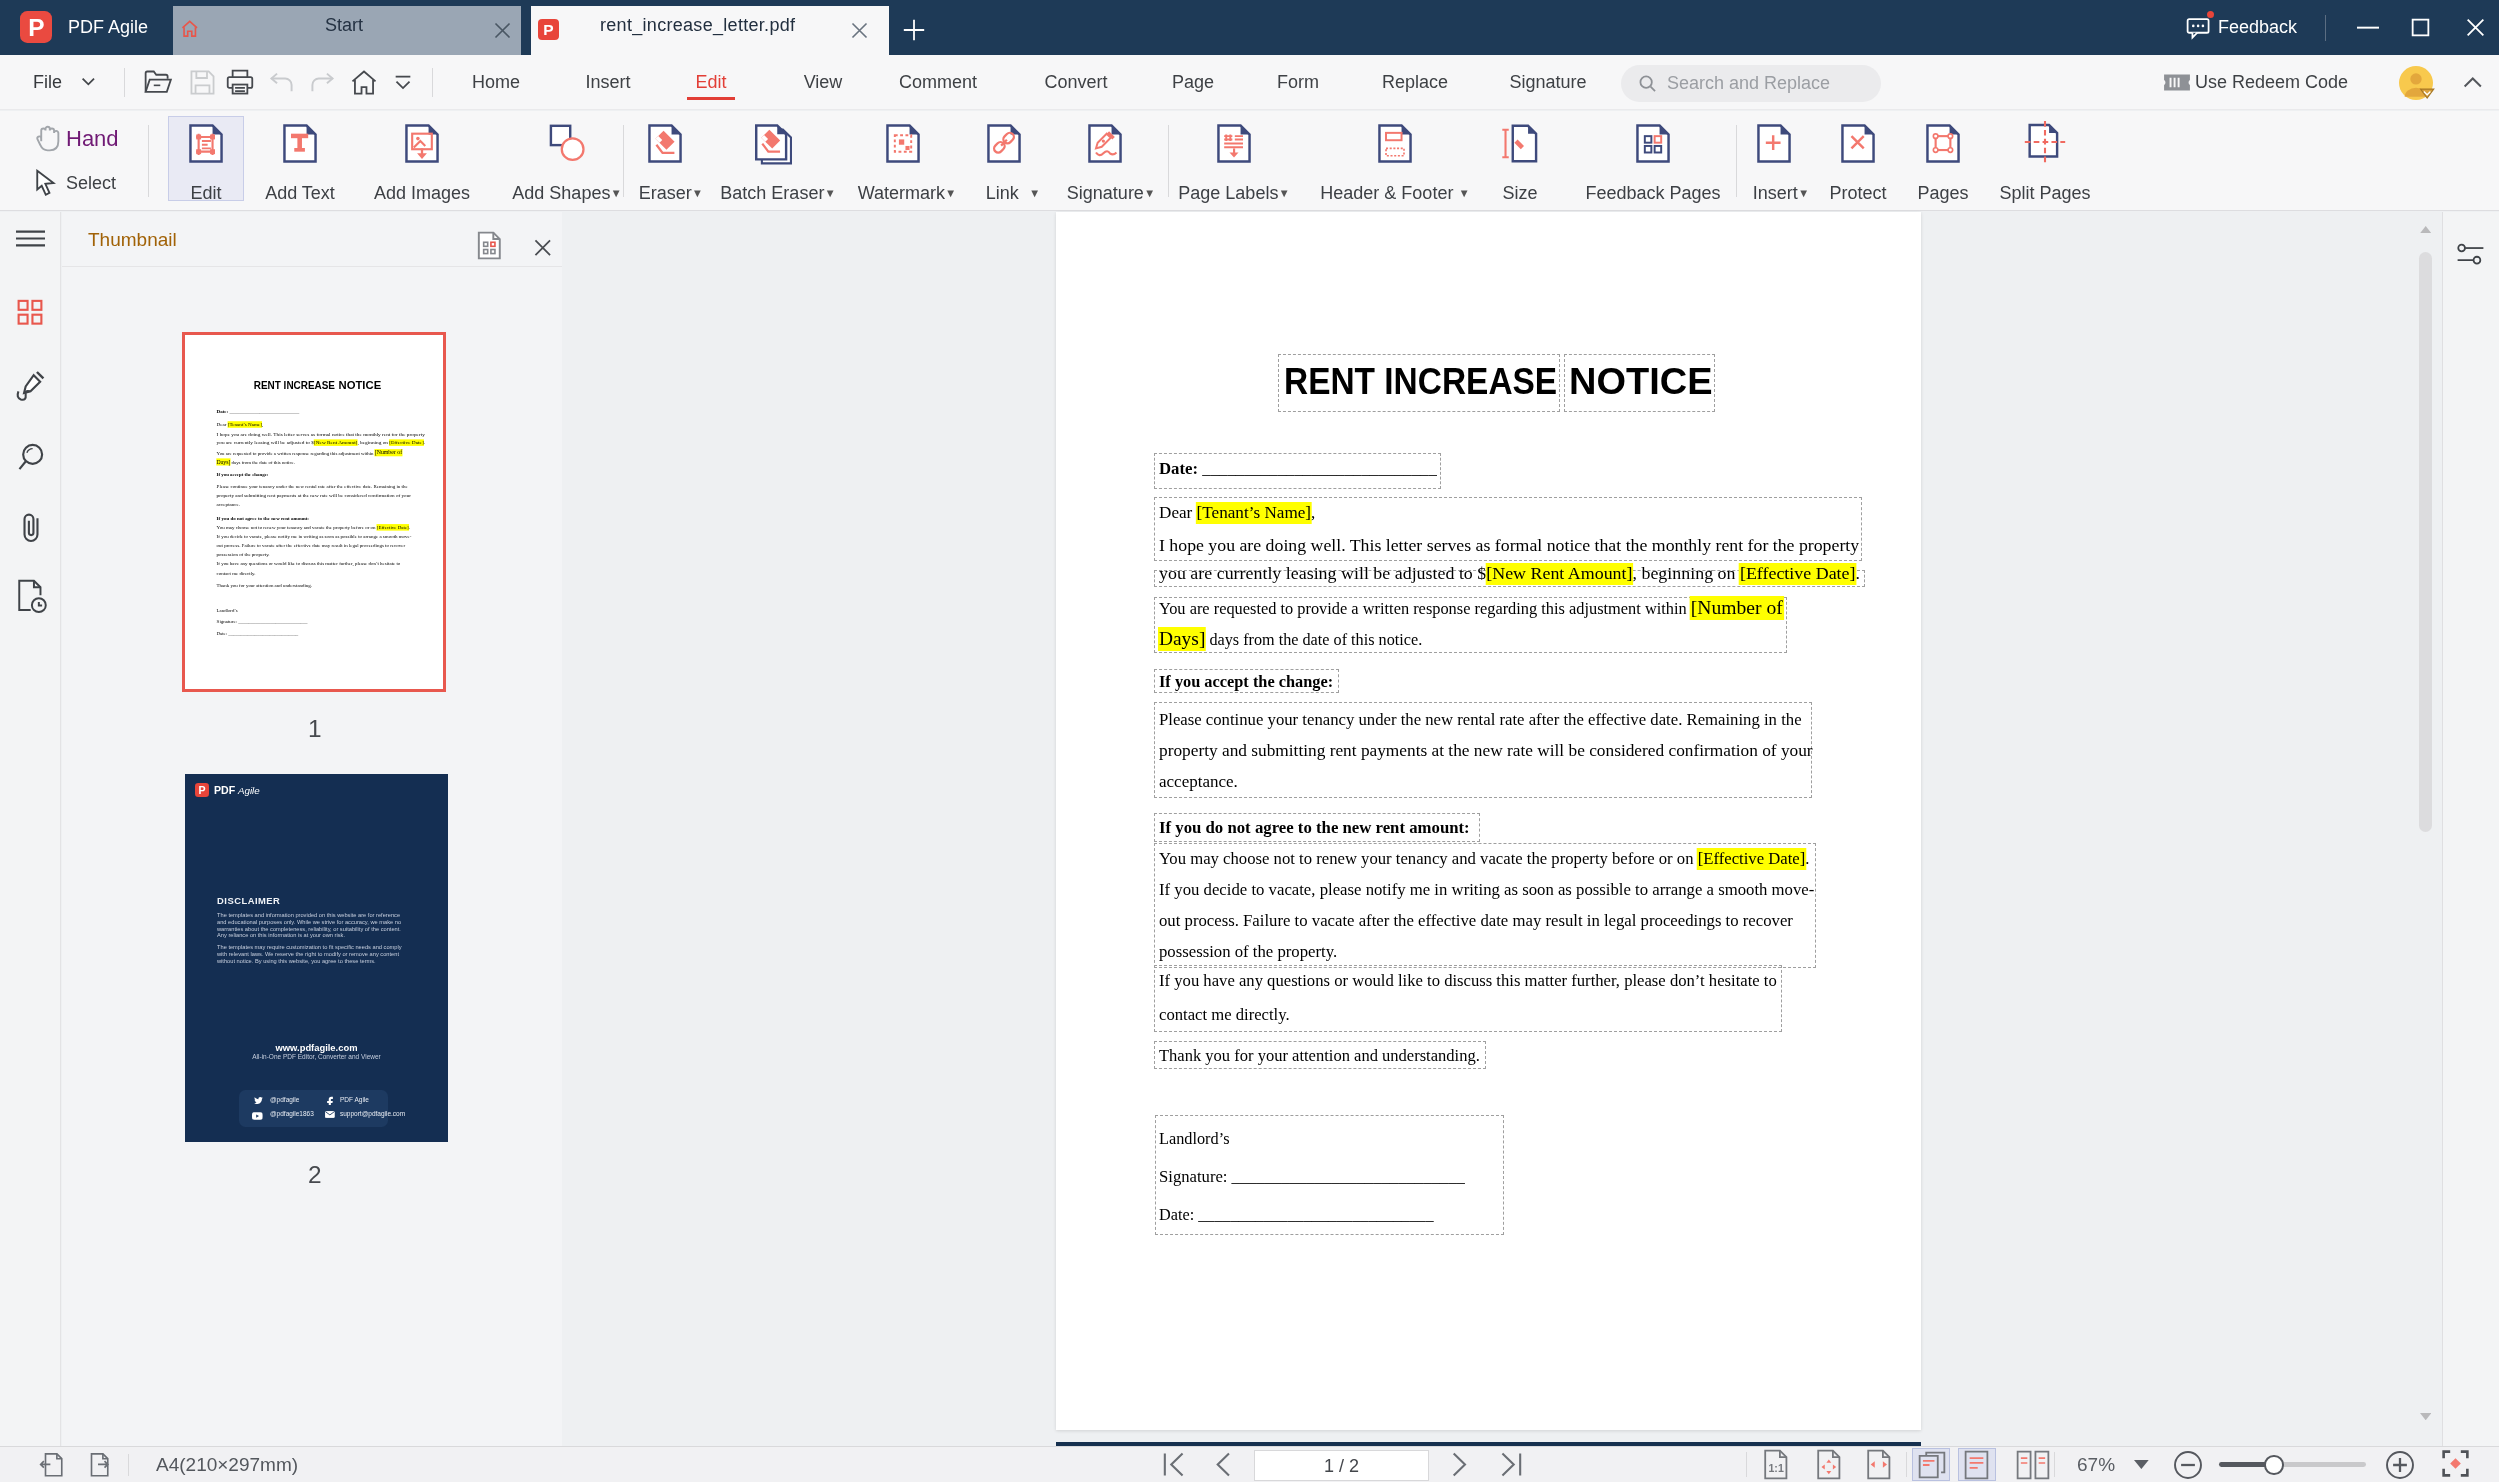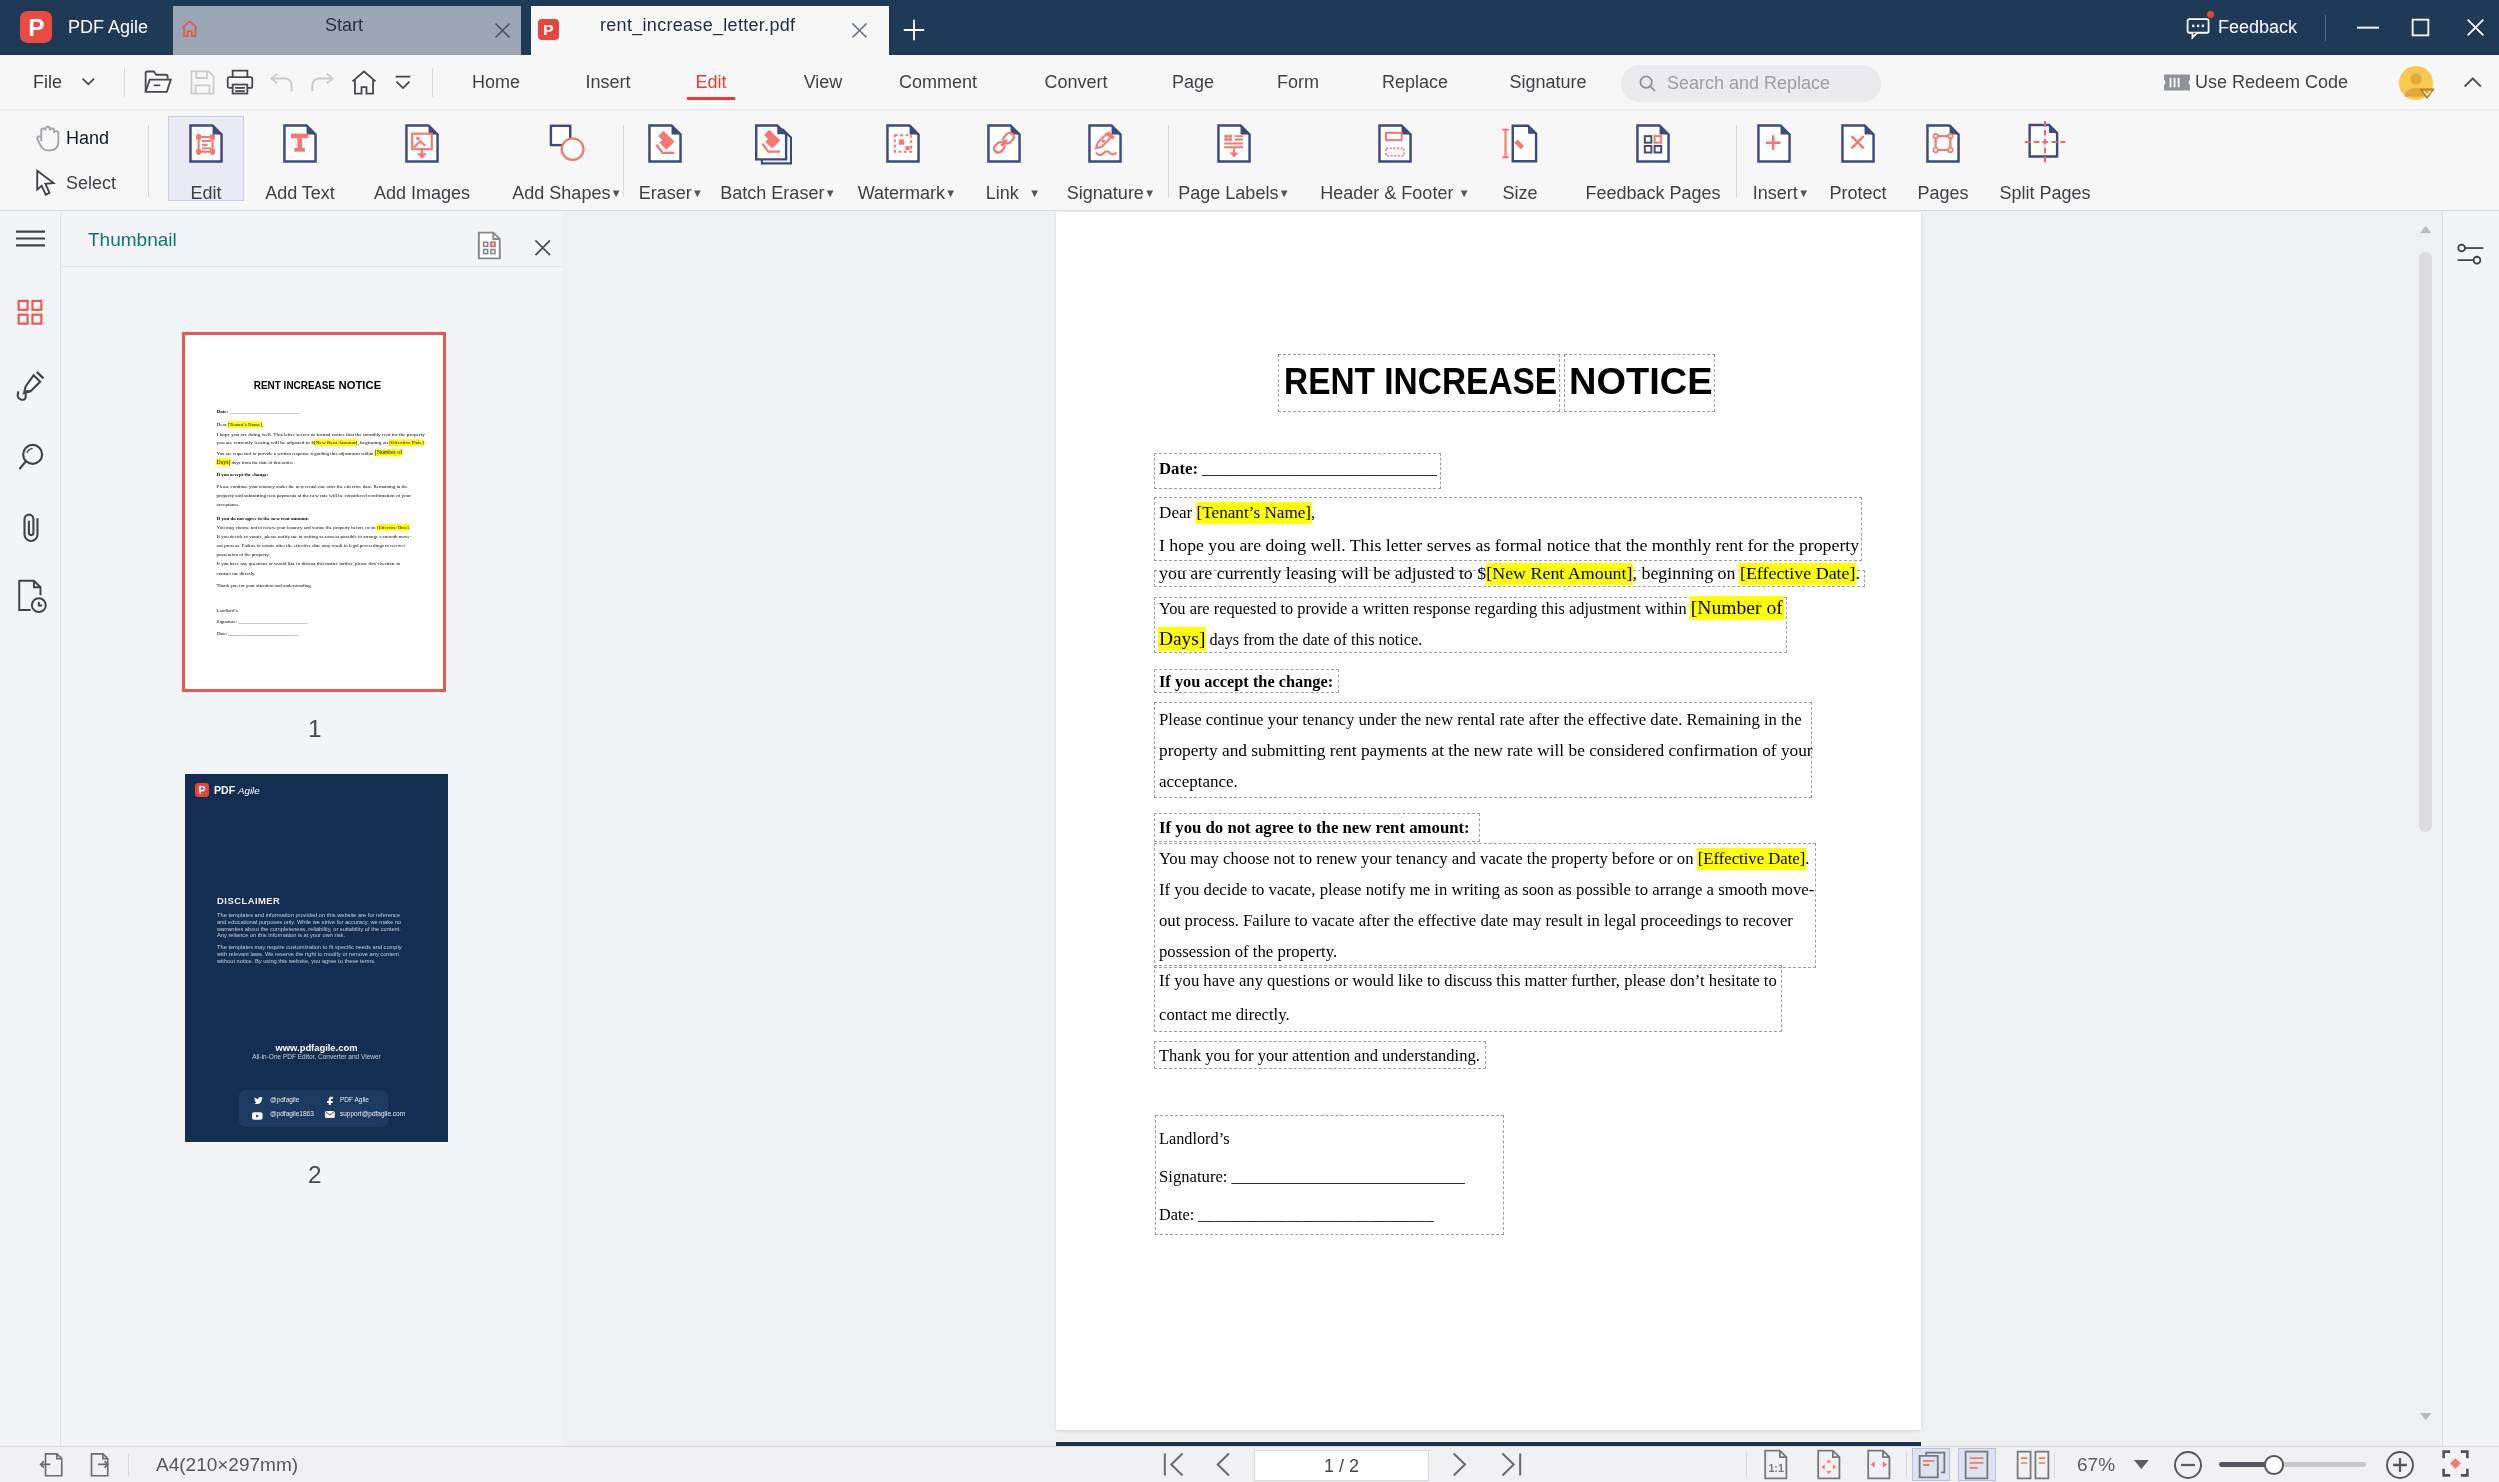--- a/index.html
+++ b/index.html
@@ -165,21 +165,21 @@
     <path d="M6 8 l4 4 4-4" fill="none" stroke="#fff" stroke-width="1.5"></path>
   </svg>
 <svg class="a" style="left:2463px;top:76px" width="19.5" height="12.2" viewBox="0 0 24 15" fill="none" stroke="#54575c" stroke-width="2.4">
     <path d="M2 13 L12 3 L22 13"></path>
   </svg>
 <div class="a" id="tools"></div>
 
 <svg class="a" style="left:33px;top:124px" width="28" height="28" viewBox="0 0 34 34" fill="none" stroke="#a2a6ab" stroke-width="2.3">
     <path d="M10 21 V8 a2.6 2.6 0 0 1 5.2 0 V6 a2.6 2.6 0 0 1 5.2 0 v2 a2.6 2.6 0 0 1 5.2 0 v3 a2.6 2.6 0 0 1 5.2 0 v10 c0 7-4 11-10.5 11 h-2.5 c-4.5 0-7-2-8.8-6.2 l-3.6-7.3 a2.5 2.5 0 0 1 4.4-2.3 z"></path>
   </svg>
-<div class="a" style="left:66px;top:125px;height:27px;line-height:27px;font-size:18px;color:#0f172a">Hand</div>
+<div class="a" style="left:66px;top:125px;height:27px;line-height:27px;font-size:22px;color:#701a75">Hand</div>
 <svg class="a" style="left:34px;top:169px" width="24.4" height="28" viewBox="0 0 30 34" fill="#fff" stroke="#3f4348" stroke-width="2.3">
     <path d="M4 2 L24 17 L14 18 L19 29 L14.5 31.5 L9.5 20.5 L4 25 Z"></path>
   </svg>
 <div class="a" style="left:66px;top:170px;height:27px;line-height:27px;font-size:18px;color:#3e4145">Select</div>
 <div class="sep" style="left:148px;top:125px;height:72px"></div>
 
 <div class="a" style="left:168px;top:116px;width:76px;height:85px;background:#e9eaf4;border:0.8px solid #c8cde8"></div>
 <svg class="a ti" style="left:206px;top:123px" width="36" height="41" viewBox="0 0 44 50">
     <path d="M3 3 H30 L41 14 V47 H3 Z" fill="#fff" stroke="#3e4a7c" stroke-width="3"></path>
     <path d="M30 3 L41 14 H30 Z" fill="#3e4a7c"></path>
@@ -389,21 +389,21 @@
   </svg>
 <svg class="a" style="left:16.3px;top:579px" width="31" height="36" viewBox="0 0 38 44" fill="none" stroke="#3f4348" stroke-width="2.4">
     <path d="M30 20 V10 L22 2 H4 V38 H18"></path>
     <path d="M22 2 V10 H30"></path>
     <circle cx="28" cy="32" r="8.5"></circle>
     <path d="M28 28 v4.5 h4"></path>
   </svg>
 <div class="a" id="panel"></div>
 <div class="a" id="panelborder"></div>
 <div class="a" id="phead"></div>
-<div class="a" style="left:88px;top:212px;height:55px;line-height:55px;font-size:19px;color:#0f766e">Thumbnail</div>
+<div class="a" style="left:88px;top:212px;height:55px;line-height:55px;font-size:19px;color:#a16207">Thumbnail</div>
 <svg class="a" style="left:473px;top:231px" width="31" height="29" viewBox="0 0 38 36" fill="none">
     <path d="M7 2 H25 L33 10 V34 H7 Z" stroke="#85888d" stroke-width="2.4" fill="#fff"></path>
     <path d="M25 2 V10 H33" stroke="#85888d" stroke-width="2.4"></path>
     <rect x="13" y="14" width="5" height="5" stroke="#85888d" stroke-width="2"></rect>
     <rect x="22" y="14" width="5" height="5" stroke="#e8574d" stroke-width="2"></rect>
     <rect x="13" y="23" width="5" height="5" stroke="#85888d" stroke-width="2"></rect>
     <rect x="22" y="23" width="5" height="5" stroke="#85888d" stroke-width="2"></rect>
   </svg>
 <svg class="a" style="left:533px;top:238px" width="19.5" height="19.5" viewBox="0 0 24 24" stroke="#4a4d52" stroke-width="2.2">
     <path d="M3 3 L21 21 M21 3 L3 21"></path>

